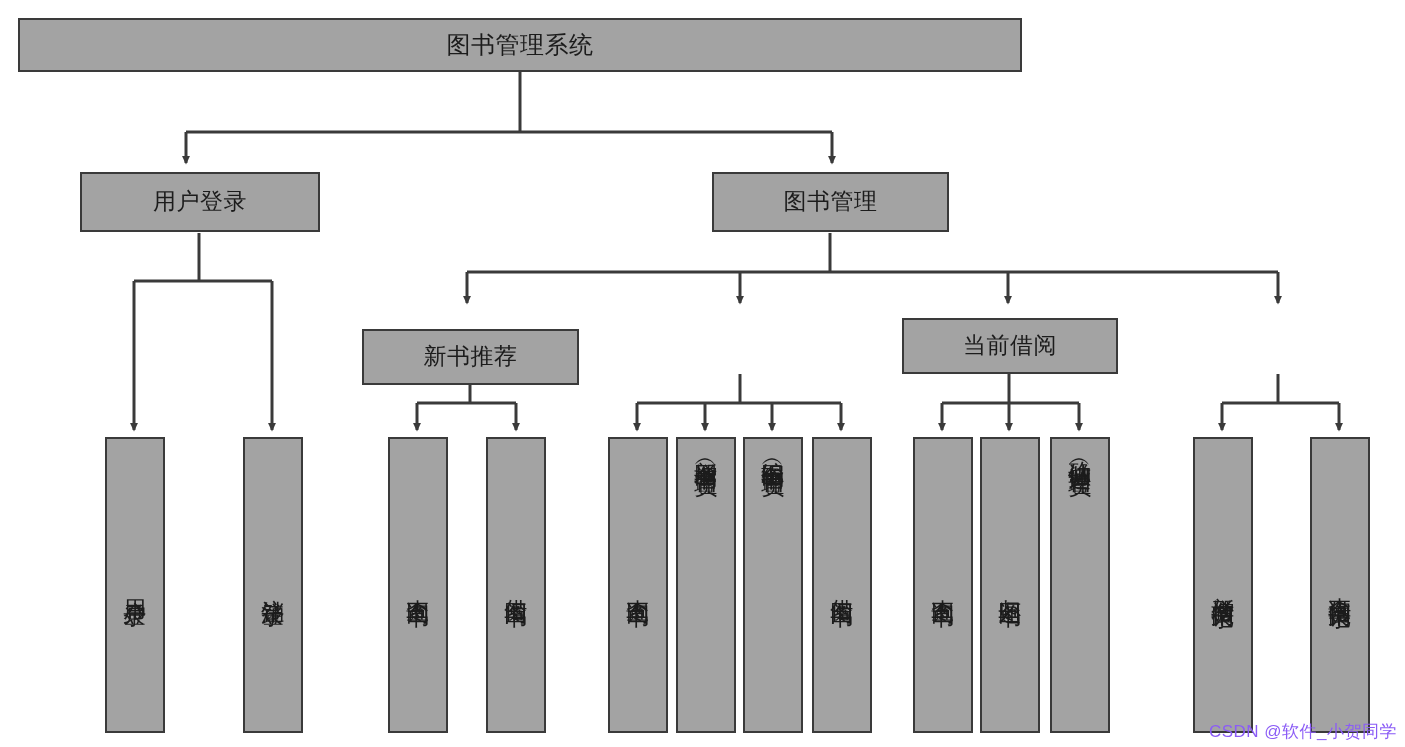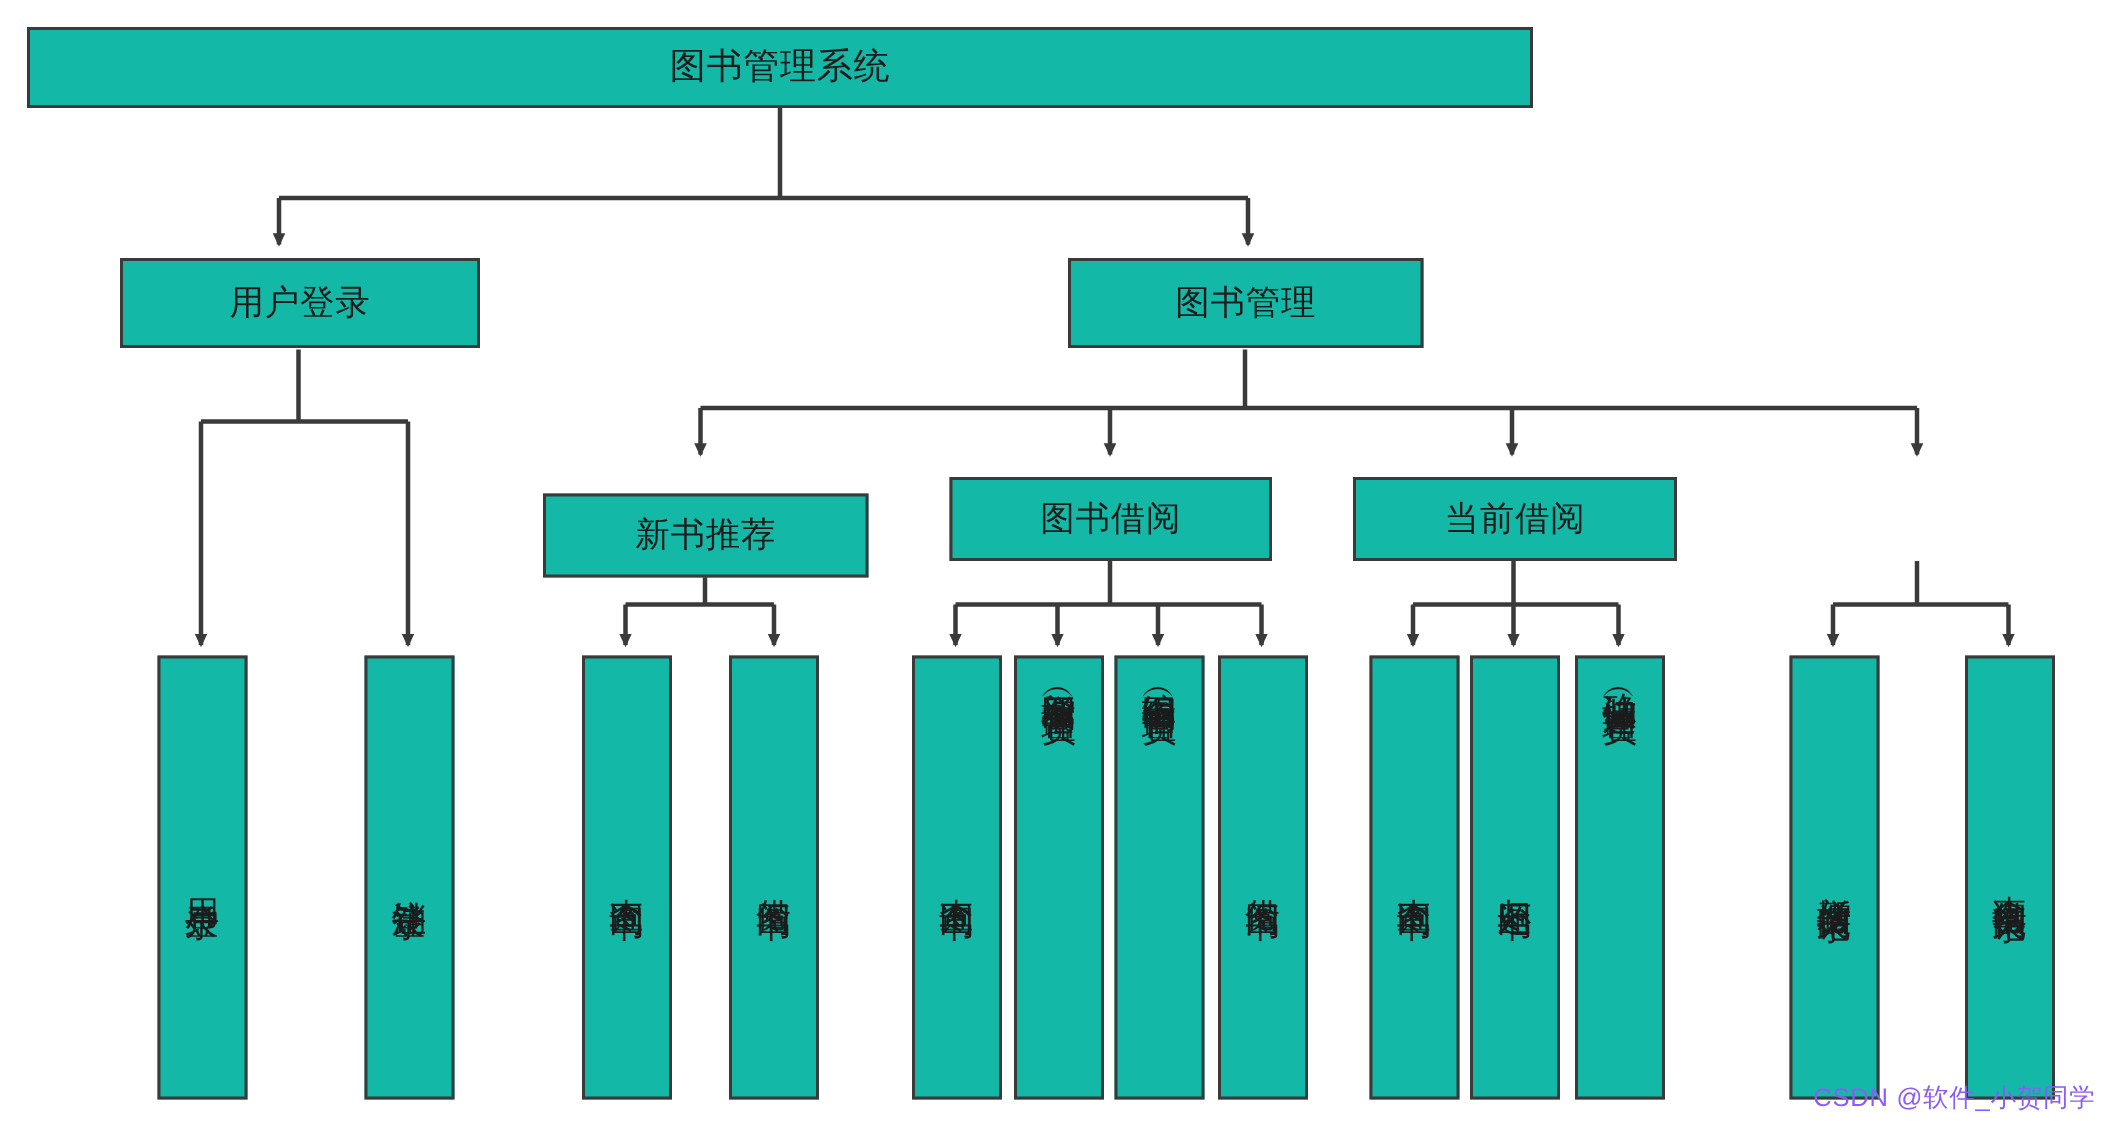--- a/index.html
+++ b/index.html
@@ -22,21 +22,21 @@
   svg.diagram-canvas {
     position: absolute;
     left: 0;
     top: 0;
     width: 1405px;
     height: 747px;
   }
   .node-box {
     position: absolute;
     box-sizing: border-box;
-    background: #14b8a6;
+    background: #a3a3a3;
     border: 2px solid #3a3a3a;
     display: flex;
     align-items: center;
     justify-content: center;
   }
   .node-label-h {
     font-size: 23px;
     color: #1c1c1c;
     letter-spacing: 0.5px;
     line-height: 1.1;
@@ -134,23 +134,20 @@
   <div class="node-box" style="left:80px; top:172px; width:240px; height:60px;">
     <span class="node-label-h">用户登录</span>
   </div>
   <div class="node-box" style="left:712px; top:172px; width:237px; height:60px;">
     <span class="node-label-h">图书管理</span>
   </div>
 
   <div class="node-box" style="left:362px; top:329px; width:217px; height:56px;">
     <span class="node-label-h">新书推荐</span>
   </div>
-  <div class="node-box" style="left:633px; top:318px; width:215px; height:56px;">
-    <span class="node-label-h">图书借阅</span>
-  </div>
   <div class="node-box" style="left:902px; top:318px; width:216px; height:56px;">
     <span class="node-label-h">当前借阅</span>
   </div>
 
   <div class="node-box leaf" style="left:105px; top:437px; width:60px; height:296px;">
     <span class="node-label-v">用户登录</span>
   </div>
   <div class="node-box leaf" style="left:243px; top:437px; width:60px; height:296px;">
     <span class="node-label-v">注销登录</span>
   </div>

